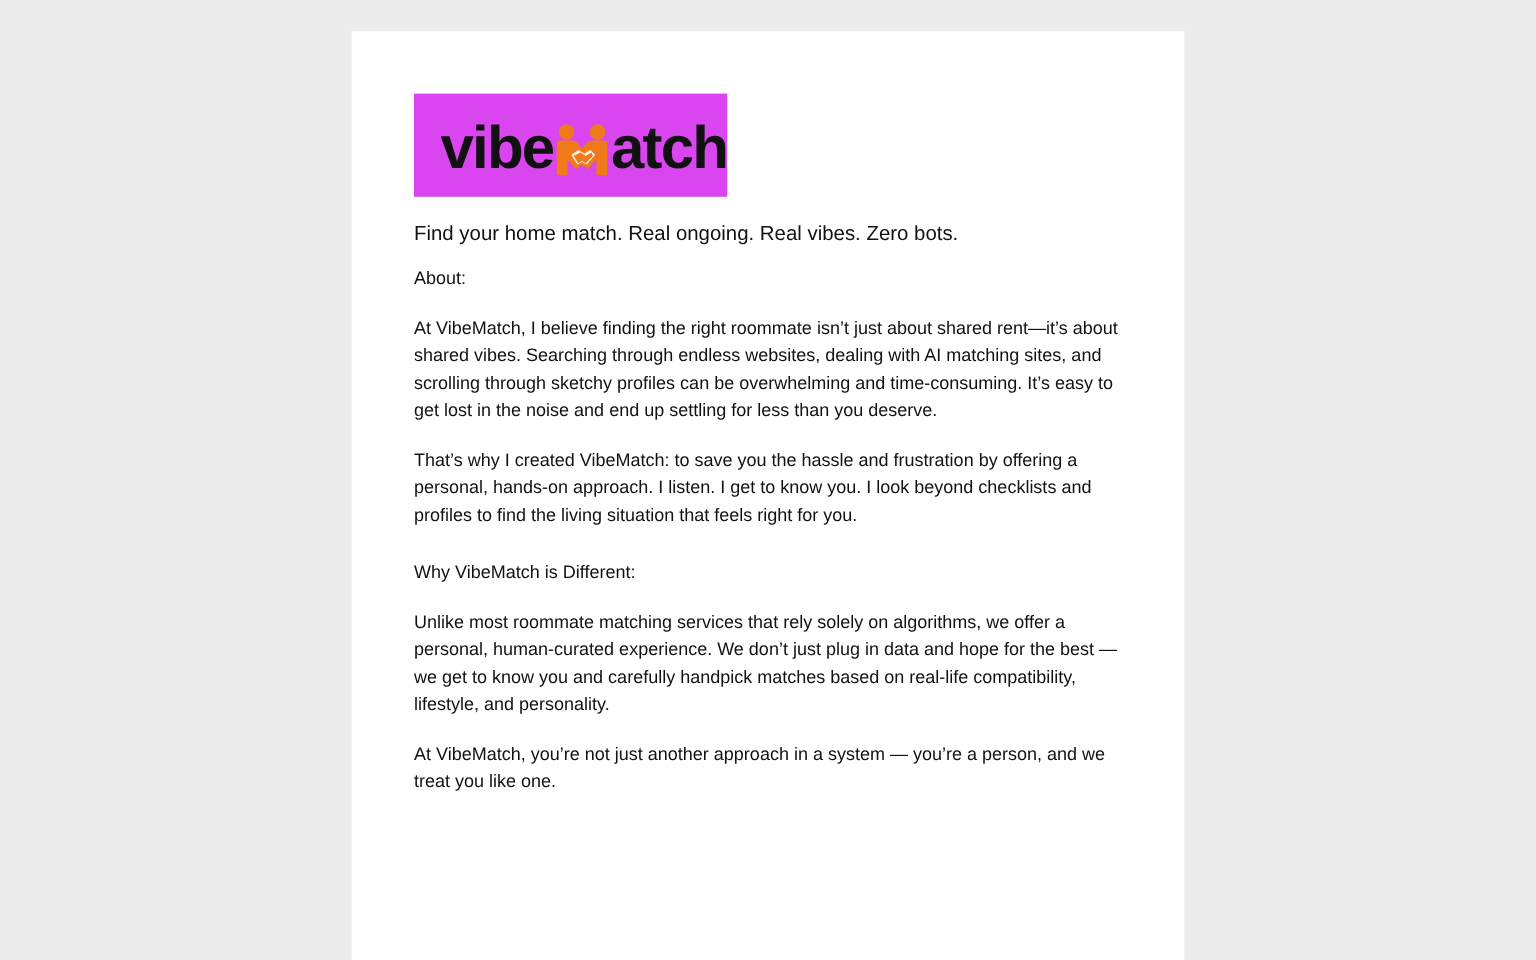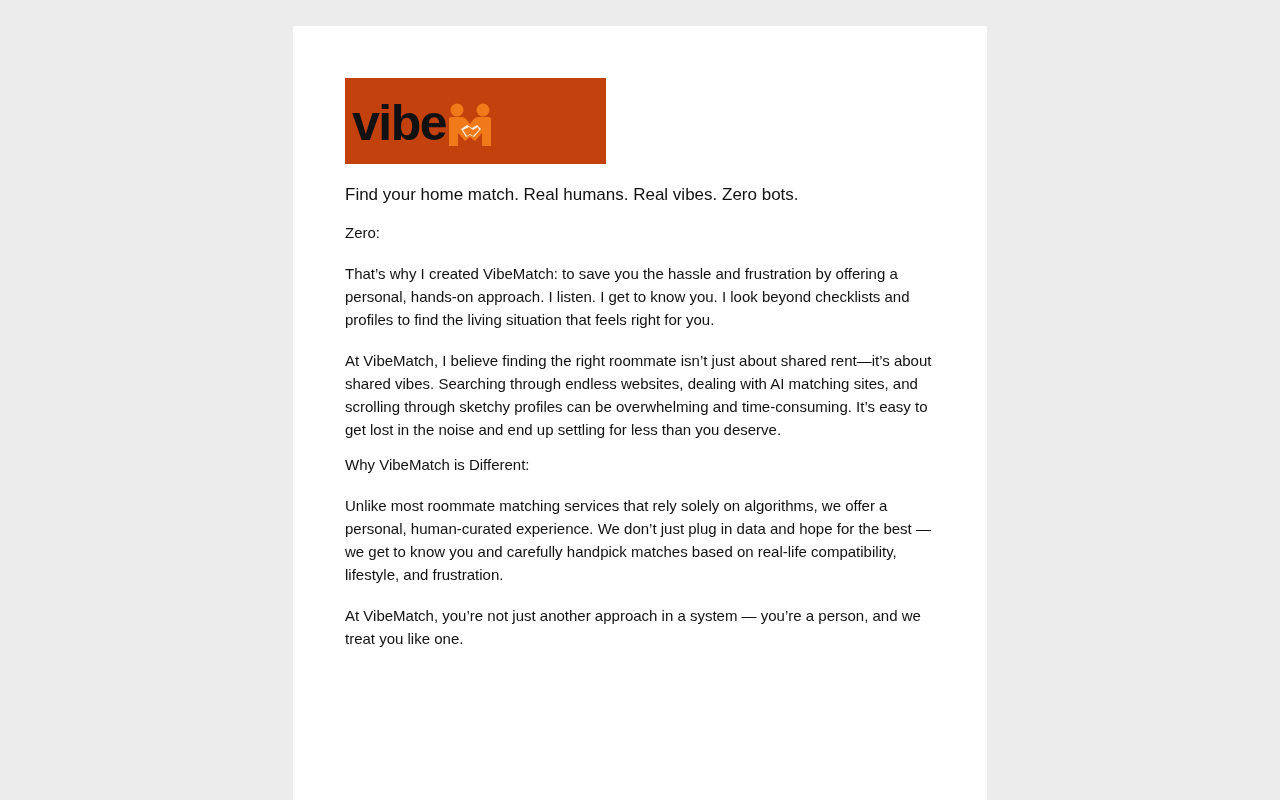--- a/index.html
+++ b/index.html
@@ -20,26 +20,27 @@
       top: 26px;
       width: 694px;
       min-height: 800px;
       background: #ffffff;
       box-sizing: border-box;
       padding: 52px 52px 0 52px;
     }
     .logo {
       width: 261px;
       height: 86px;
-      background: #c2410c;
+      background: #d946ef;
       position: relative;
       display: flex;
       align-items: center;
       box-sizing: border-box;
       padding-left: 7px;
+      justify-content: flex-end;
     }
     .logo-text {
       font-family: "Liberation Sans", sans-serif;
       font-weight: bold;
       font-size: 50px;
       letter-spacing: -1.5px;
       color: #111;
       display: flex;
       align-items: flex-end;
       line-height: 1;
@@ -62,42 +63,43 @@
       font-size: 15px;
       margin: 16px 0 0 0;
       line-height: 22px;
     }
     .para {
       font-size: 15px;
       line-height: 23px;
       margin: 18px 0 0 0;
     }
     .heading.second {
-      margin-top: 13px;
+      margin-top: 26px;
     }
   </style>
 </head>
 <body>
 
 <div class="card">
   <div class="logo">
     <div class="logo-text">
       <span>vibe</span>
       <svg class="logo-m" viewBox="0 0 46 44" xmlns="http://www.w3.org/2000/svg">
         <circle cx="10" cy="7" r="6.5" fill="#f07a1a"></circle>
         <circle cx="36" cy="7" r="6.5" fill="#f07a1a"></circle>
         <path d="M2 16 Q2 14 5 14 L15 14 Q18 14 20 17 L23 21 L26 17 Q28 14 31 14 L41 14 Q44 14 44 16 L44 43 L35 43 L35 30 L28 38 L23 34 L18 38 L11 30 L11 43 L2 43 Z" fill="#f07a1a"></path>
         <path d="M14 26 L20 22 L25 25 L30 22 L34 26 L27 34 L23 32 L19 34 Z" fill="#ffffff" opacity="0.85"></path>
         <path d="M16 27 L22 24 L26 27 L31 24 L32 27 L26 33 L23 31 L20 33 Z" fill="#f07a1a"></path>
       </svg>
+      <span>atch</span>
     </div>
   </div>
 
-  <p class="tagline">Find your home match. Real humans. Real vibes. Zero bots.</p>
+  <p class="tagline">Find your home match. Real ongoing. Real vibes. Zero bots.</p>
 
-  <p class="heading">Zero:</p>
+  <p class="heading">About:</p>
+  <p class="para">At VibeMatch, I believe finding the right roommate isn’t just about shared rent—it’s about shared vibes. Searching through endless websites, dealing with AI matching sites, and scrolling through sketchy profiles can be overwhelming and time-consuming. It’s easy to get lost in the noise and end up settling for less than you deserve.</p>
   <p class="para">That’s why I created VibeMatch: to save you the hassle and frustration by offering a personal, hands-on approach. I listen. I get to know you. I look beyond checklists and profiles to find the living situation that feels right for you.</p>
-  <p class="para">At VibeMatch, I believe finding the right roommate isn’t just about shared rent—it’s about shared vibes. Searching through endless websites, dealing with AI matching sites, and scrolling through sketchy profiles can be overwhelming and time-consuming. It’s easy to get lost in the noise and end up settling for less than you deserve.</p>
 
   <p class="heading second">Why VibeMatch is Different:</p>
-  <p class="para">Unlike most roommate matching services that rely solely on algorithms, we offer a personal, human-curated experience. We don’t just plug in data and hope for the best — we get to know you and carefully handpick matches based on real-life compatibility, lifestyle, and frustration.</p>
+  <p class="para">Unlike most roommate matching services that rely solely on algorithms, we offer a personal, human-curated experience. We don’t just plug in data and hope for the best — we get to know you and carefully handpick matches based on real-life compatibility, lifestyle, and personality.</p>
   <p class="para">At VibeMatch, you’re not just another approach in a system — you’re a person, and we treat you like one.</p>
 </div>
 
 </body></html>

